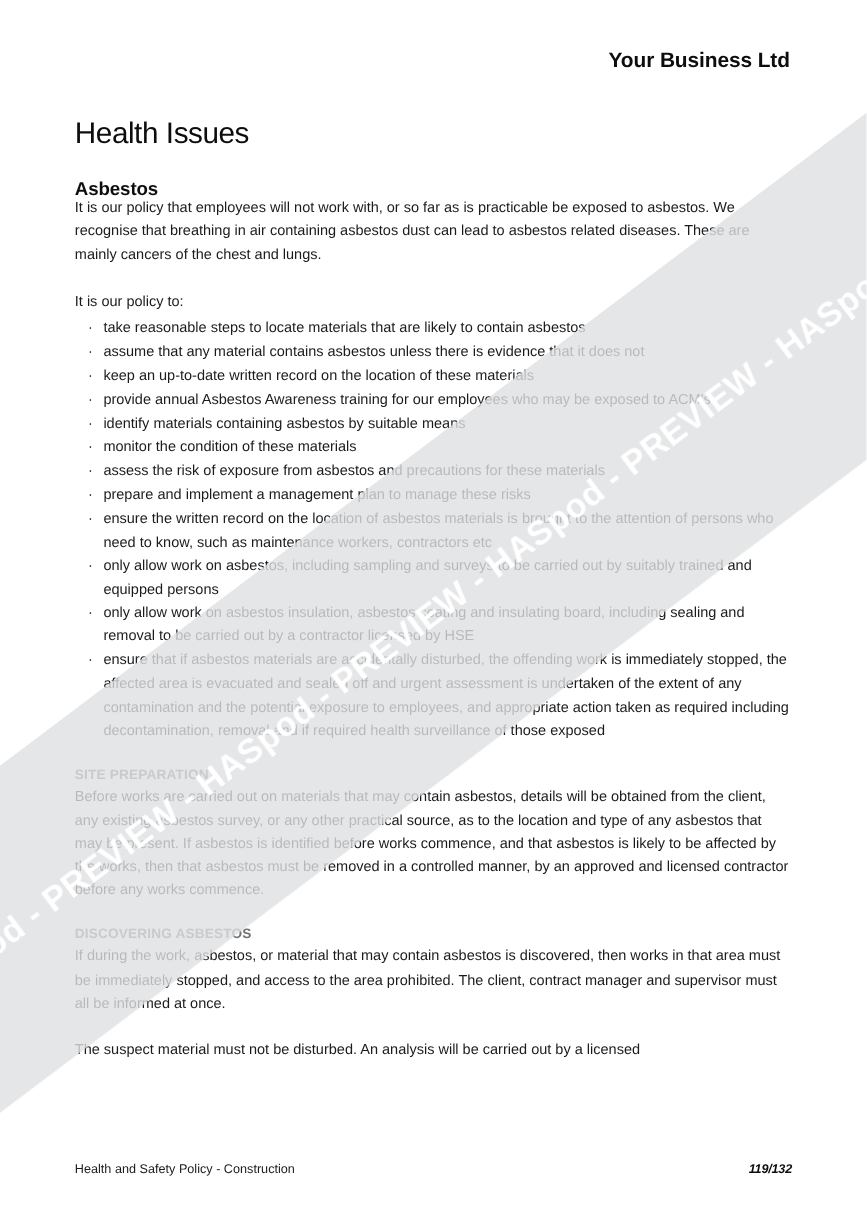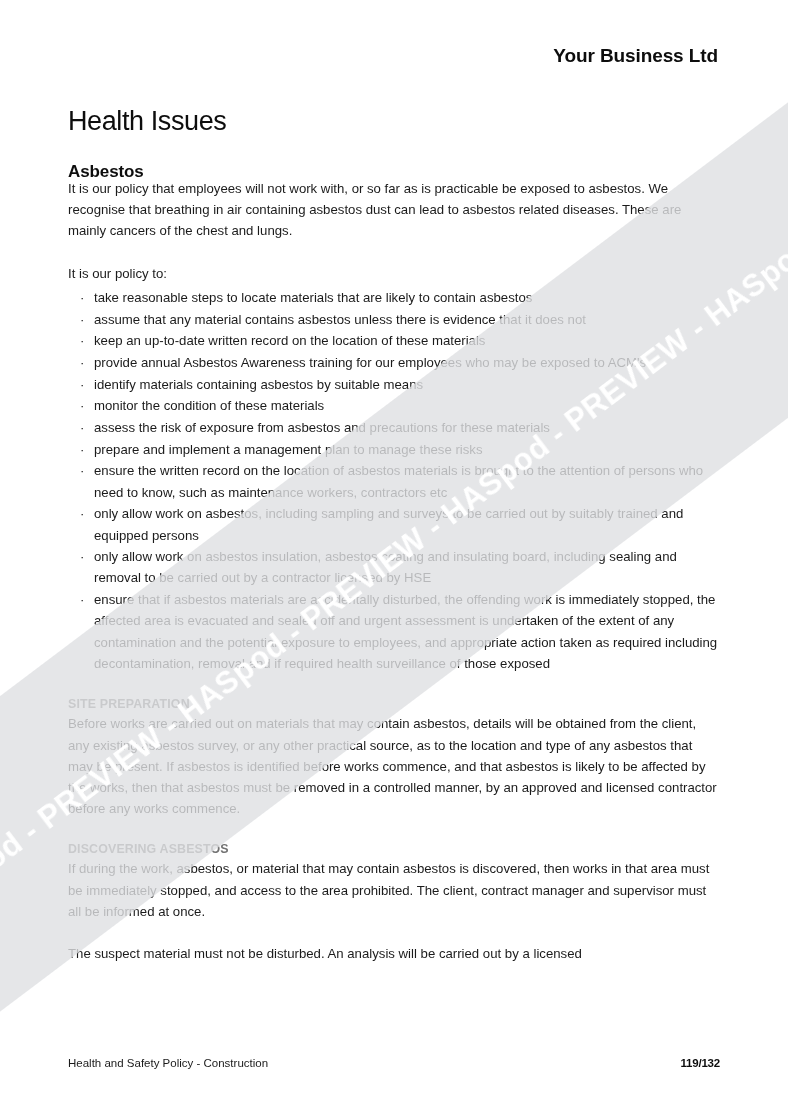--- a/index.html
+++ b/index.html
@@ -119,20 +119,21 @@
   }
   .footer-left {
     font-size: 11.5px;
     color: #1b1b1b;
   }
   .footer-right {
     font-size: 11.5px;
     font-weight: bold;
     color: #0d0d0d;
     letter-spacing: -0.2px;
+    font-style: italic;
   }
 
   
   .watermark-layer {
     position: absolute;
     inset: 0;
     pointer-events: none;
     overflow: hidden;
     z-index: 5;
   }

